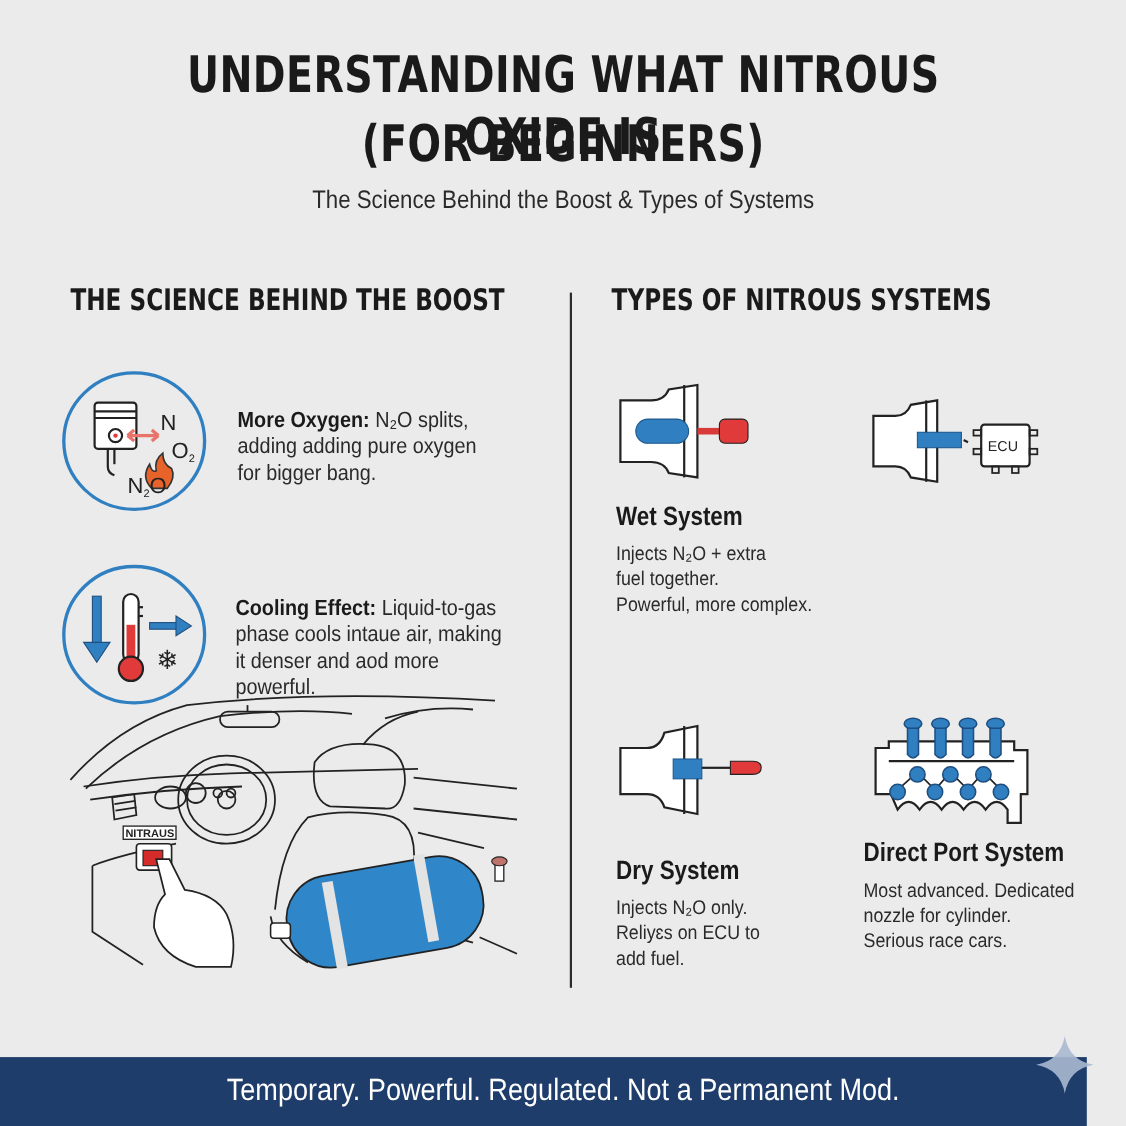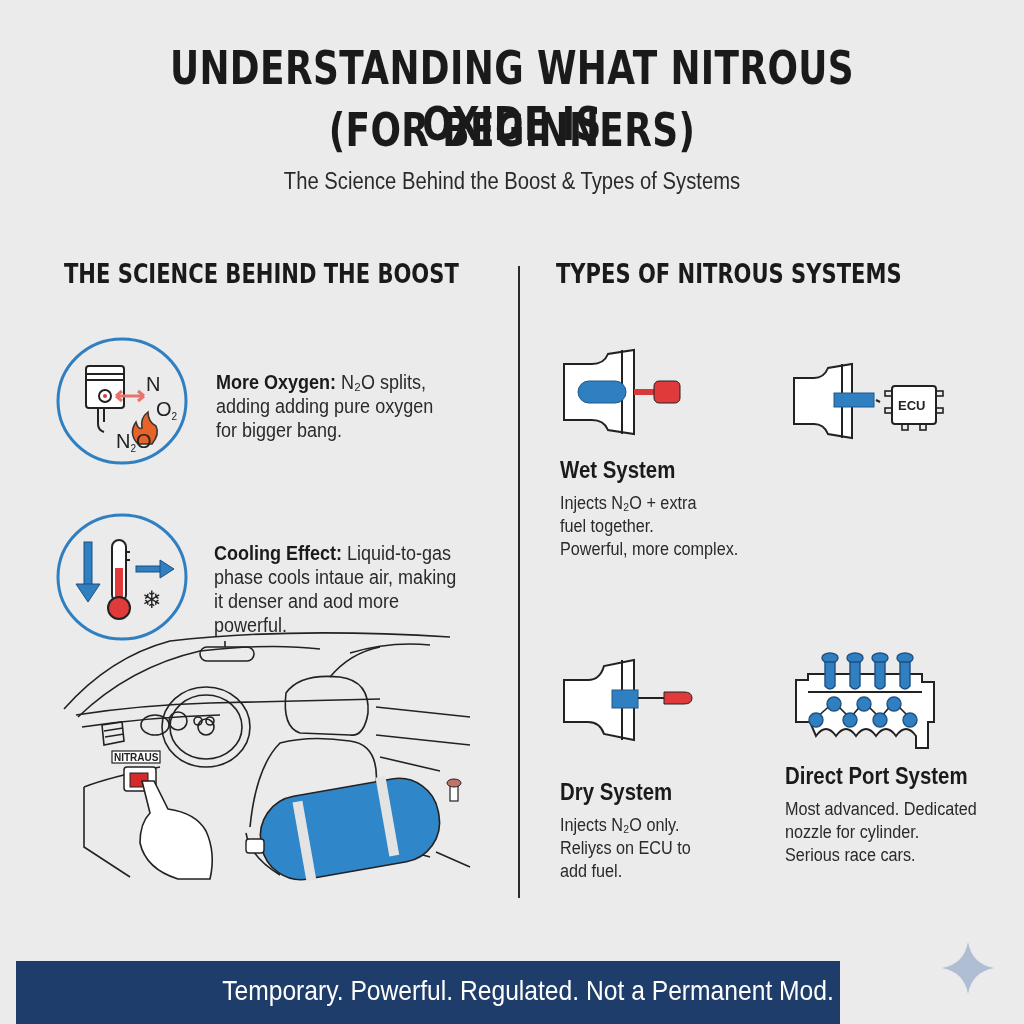--- a/index.html
+++ b/index.html
@@ -37,21 +37,21 @@
   .desc b { color: #1a1a1a; }
   .sys-title {
     font-weight: bold; font-size: 24px; color: #1a1a1a; white-space: nowrap;
     transform: scaleX(0.85); transform-origin: left top;
   }
   .sys-desc {
     font-size: 18px; line-height: 23px; color: #2a2a2a; white-space: nowrap;
     transform: scaleX(0.9); transform-origin: left top;
   }
   .footer {
-    left: 16px; top: 961px; width: 824px; height: 63px; background: #1f3d6b;
+    left: 0; top: 961px; width: 976px; height: 63px; background: #1f3d6b; padding-left: 12px;
   }
   .footer-text {
     position: absolute; left: 0; width: 1024px; top: 14px; text-align: center;
     color: #ffffff; font-size: 28px; white-space: nowrap;
     transform: scaleX(0.88); transform-origin: center;
   }
   .sparkle { left: 940px; top: 940px; width: 56px; height: 56px; }
   svg { overflow: visible; }
 </style>
 </head>
@@ -188,21 +188,21 @@
     <rect x="94" y="33" width="26" height="22" rx="5" fill="#e03a3a" stroke="#222" stroke-width="1"></rect>
   </svg>
 </div>
 <div class="abs sys-title" style="left:560px; top:456px;">Wet System</div>
 <div class="abs sys-desc" style="left:560px; top:492px;">
   <div>Injects N₂O + extra</div>
   <div>fuel together.</div>
   <div>Powerful, more complex.</div>
 </div>
 
-<div class="abs" style="left:790px; top:364px; width:160px; height:80px;font-weight:bold;">
+<div class="abs" style="left:790px; top:364px; width:160px; height:80px;">
   <svg width="160" height="80" viewBox="0 0 160 80">
     <g fill="#fff" stroke="#222" stroke-width="2">
       <path d="M4 14 L24 14 Q34 14 38 4 L62 0 L62 74 L38 70 Q34 60 24 60 L4 60 Z"></path>
       <line x1="52" y1="0" x2="52" y2="74"></line>
     </g>
     <rect x="44" y="29" width="40" height="14" fill="#2f7fc1" stroke="#1e5a8e" stroke-width="1"></rect>
     <path d="M86 36 l4 2" stroke="#222" stroke-width="2"></path>
     <rect x="102" y="22" width="44" height="38" rx="3" fill="#fff" stroke="#222" stroke-width="2"></rect>
     <text x="108" y="46" font-family="Liberation Sans, sans-serif" font-size="13" fill="#222">ECU</text>
     <g fill="none" stroke="#222" stroke-width="1.6">

